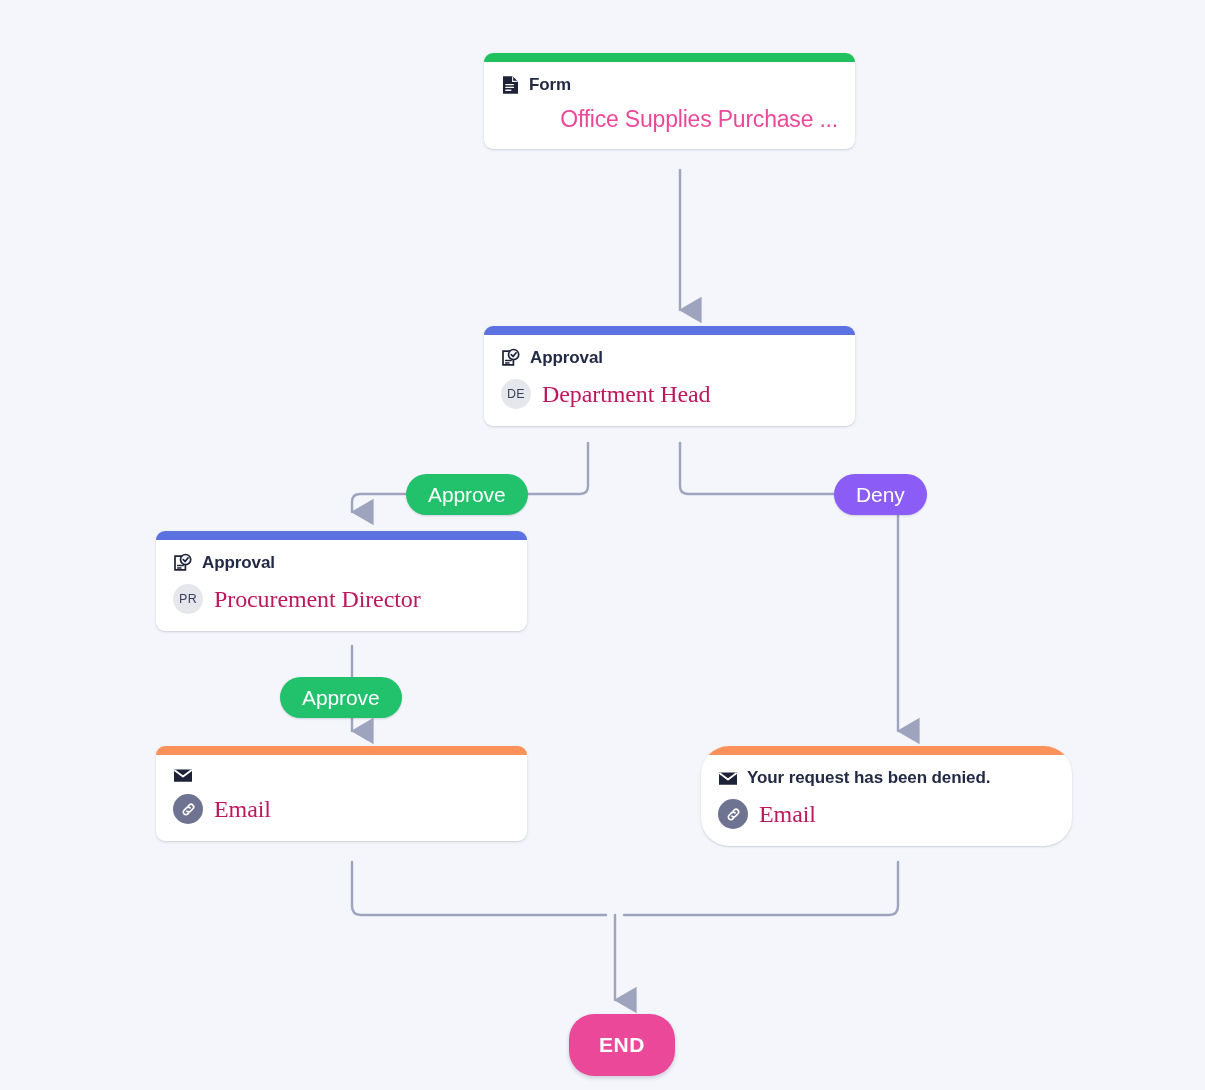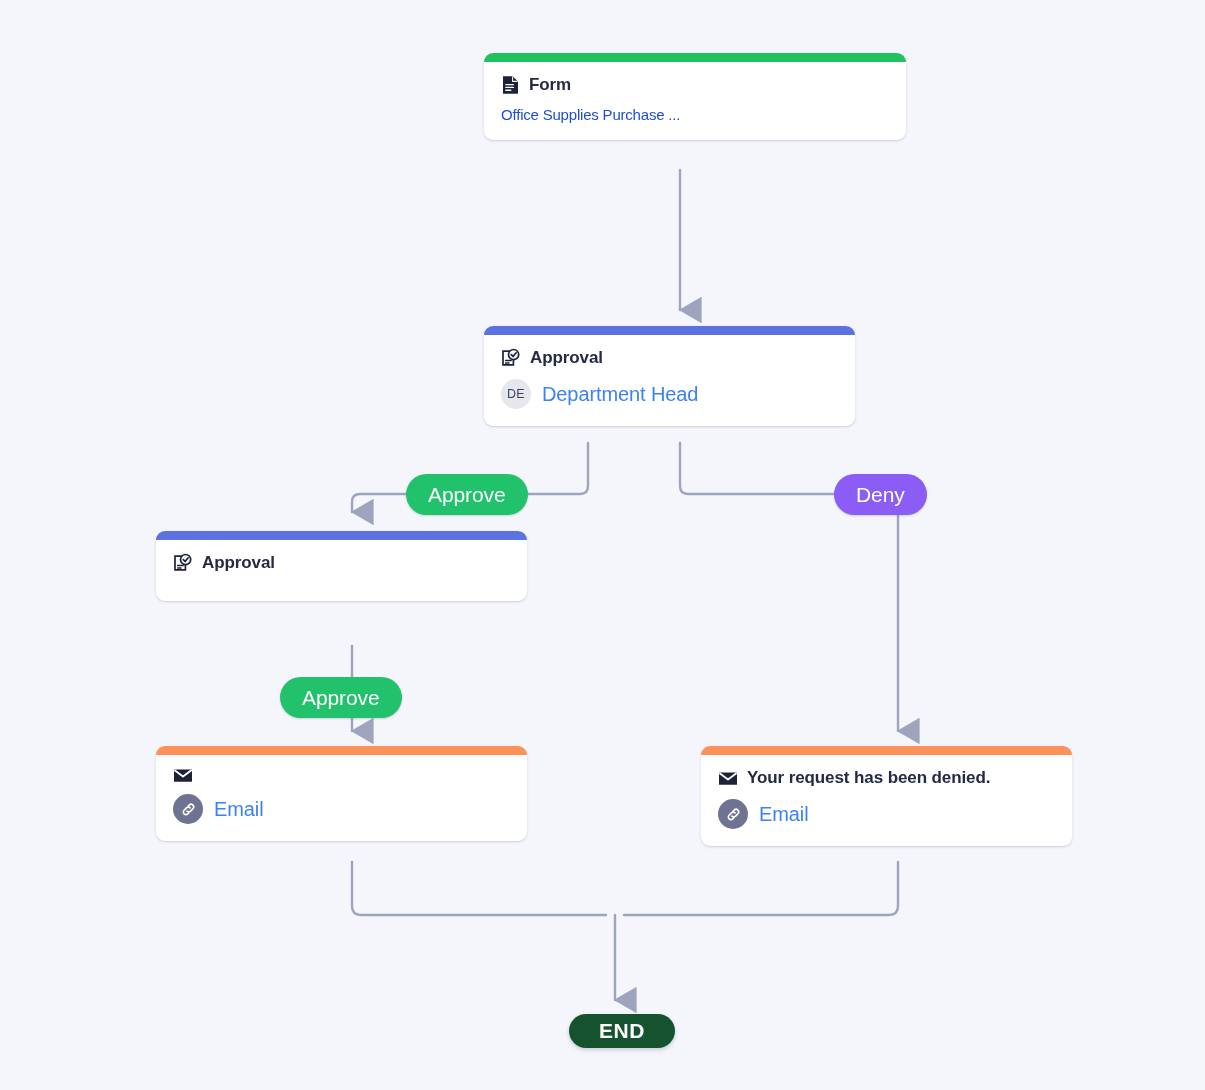--- a/index.html
+++ b/index.html
@@ -50,36 +50,37 @@
     margin-bottom: 11px;
   }
   .node-head-label {
     font-size: 17px;
     font-weight: bold;
     color: #232a45;
     letter-spacing: -0.1px;
     white-space: nowrap;
   }
   .node-title {
-    font-size: 15px;
-    color: #1d4ed8;
+    font-size: 23px;
+    color: #ec4899;
     line-height: 1.15;
     white-space: nowrap;
     letter-spacing: -0.2px;
   }
   .node-sub {
     display: flex;
     align-items: center;
     gap: 11px;
   }
   .node-sub-label {
-    font-size: 20px;
-    color: #3b82f6;
+    font-size: 24px;
+    color: #be185d;
     letter-spacing: -0.1px;
     white-space: nowrap;
+    font-family: Liberation Serif, serif;
   }
 
   .avatar {
     width: 30px;
     height: 30px;
     border-radius: 50%;
     background: #e6e7ec;
     color: #3a415c;
     font-size: 12.5px;
     letter-spacing: 0.2px;
@@ -115,23 +116,23 @@
     box-sizing: border-box;
     padding: 16px 22px;
     white-space: nowrap;
   }
   .pill-approve { background: #22c16c; }
   .pill-deny    { background: #8b5cf6; }
 
   
   .endnode {
     position: absolute;
-    height: 34px;
+    height: 62px;
     border-radius: 25px;
-    background: #14532d;
+    background: #ec4899;
     color: #ffffff;
     font-size: 21px;
     font-weight: bold;
     letter-spacing: 0.6px;
     display: flex;
     align-items: center;
     justify-content: center;
     box-shadow: 0 2px 4px rgba(30, 38, 70, 0.2);
     box-sizing: border-box;
     padding: 0 30px;
@@ -159,21 +160,21 @@
       <path d="M 352 646 L 352 731" marker-end="url(#arrow)"></path>
 
       <path d="M 352 862 L 352 906 Q 352 915 361 915 L 606 915"></path>
 
       <path d="M 898 862 L 898 906 Q 898 915 889 915 L 624 915"></path>
 
       <path d="M 615 915 L 615 1000" marker-end="url(#arrow)"></path>
     </g>
   </svg>
 
-  <div class="node" style="left:484px; top:53px; width:422px;">
+  <div class="node" style="left:484px; top:53px; width:371px;text-align:right;">
     <div class="node-bar" style="background:#22c160;"></div>
     <div class="node-body">
       <div class="node-head">
         <span>
           <svg class="icon-svg" width="19" height="20" viewBox="0 0 19 20">
             <path d="M2 1.2 h9.6 L17 6.6 V18.8 H2 Z" fill="#1d2238"></path>
             <path d="M11.6 1.4 V6.4 H16.6" fill="none" stroke="#f4f6fb" stroke-width="1.1"></path>
             <g stroke="#ffffff" stroke-width="1.35" stroke-linecap="round">
               <path d="M4.8 9.6 h7.6"></path>
               <path d="M4.8 12.4 h7.6"></path>
@@ -221,20 +222,24 @@
             <g stroke="#1d2238" stroke-width="1.5" stroke-linecap="round">
               <path d="M4.6 12.6 h5.6"></path>
               <path d="M4.6 15 h3.4"></path>
             </g>
             <circle cx="12.6" cy="6.6" r="5.1" fill="#f4f6fb" stroke="#1d2238" stroke-width="1.7"></circle>
             <path d="M10.3 6.7 L12.1 8.5 L15.1 4.8" fill="none" stroke="#1d2238" stroke-width="1.7" stroke-linecap="round" stroke-linejoin="round"></path>
           </svg>
         </span>
         <span class="node-head-label">Approval</span>
       </div>
+      <div class="node-sub">
+        <span class="avatar">PR</span>
+        <span class="node-sub-label">Procurement Director</span>
+      </div>
     </div>
   </div>
 
   <div class="node" style="left:156px; top:746px; width:371px;">
     <div class="node-bar" style="background:#fc9259;"></div>
     <div class="node-body">
       <div class="node-head">
         <span>
           <svg class="icon-svg" width="20" height="15" viewBox="0 0 20 15">
             <path d="M1 1.6 h18 v12.2 H1 Z" fill="#1d2238"></path>
@@ -249,21 +254,21 @@
               <path d="M6.9 10.1 a2.6 2.6 0 0 0 3.7 0 l2.3 -2.3 a2.6 2.6 0 0 0 -3.7 -3.7 l-1 1"></path>
               <path d="M10.1 6.9 a2.6 2.6 0 0 0 -3.7 0 l-2.3 2.3 a2.6 2.6 0 0 0 3.7 3.7 l1 -1"></path>
             </g>
           </svg>
         </span>
         <span class="node-sub-label">Email</span>
       </div>
     </div>
   </div>
 
-  <div class="node" style="left:701px; top:746px; width:371px;">
+  <div class="node" style="left:701px; top:746px; width:371px;border-radius:28px;">
     <div class="node-bar" style="background:#fc9259;"></div>
     <div class="node-body">
       <div class="node-head">
         <span>
           <svg class="icon-svg" width="20" height="15" viewBox="0 0 20 15">
             <path d="M1 1.6 h18 v12.2 H1 Z" fill="#1d2238"></path>
             <path d="M1.3 2 L10 8.6 L18.7 2" fill="none" stroke="#ffffff" stroke-width="1.9" stroke-linejoin="round"></path>
           </svg>
         </span>
         <span class="node-head-label">Your request has been denied.</span>

